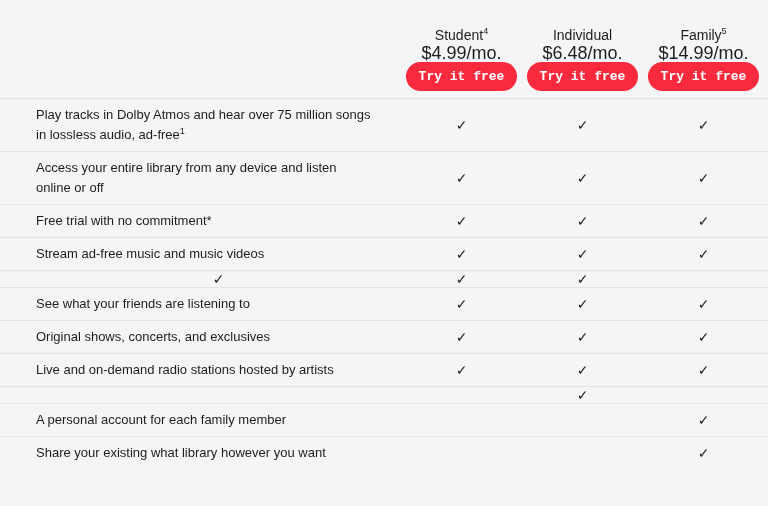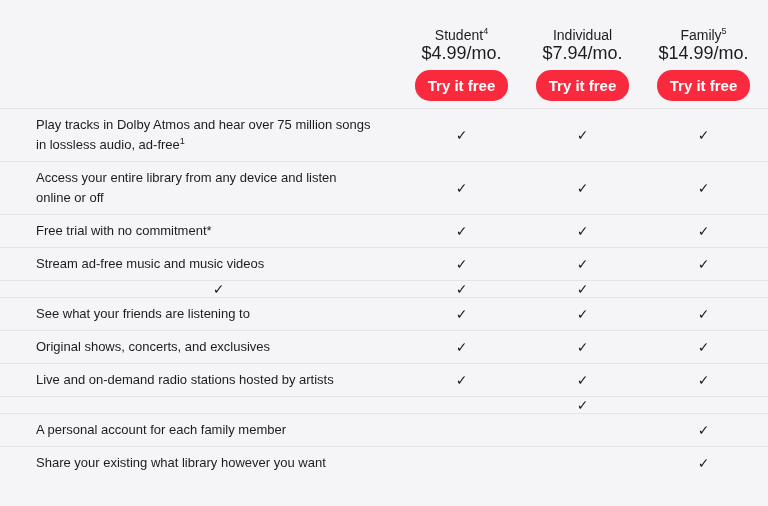--- a/index.html
+++ b/index.html
@@ -24,29 +24,29 @@
   .header{
     padding-top:26px;
     padding-bottom:7px;
     align-items:start;
   }
   .plan-col{text-align:center;}
   .plan-name{font-size:14px;line-height:18px;font-weight:400;}
   .plan-price{font-size:18px;line-height:18px;}
   sup{font-size:9px;line-height:0;}
   .cta{
-    margin-top:8px;
+    margin-top:0;
     background:var(--red);
     color:#ffffff;
     border:none;
     border-radius:15px;
     padding:7px 13px;
-    font-size:15px;
+    font-size:13px;
     font-weight:bold;
-    font-family:Liberation Sans, sans-serif;
+    font-family:Liberation Mono, monospace;
     cursor:pointer;
     display:inline-block;
   }
   .row{border-top:1px solid var(--divider);}
   .row .label{
     font-size:13px;
     line-height:20px;
     padding:6px 28px 6px 0;
   }
   .check{
@@ -56,21 +56,21 @@
   }
 </style>
 </head>
 <body>
 
 <div class="page">
   <div class="grid header">
     <div class="cell spacer"></div>
 
   <div class="plan-col"><div class="plan-name">Student<sup>4</sup></div><div class="plan-price">$4.99/mo.</div><button class="cta">Try it free</button></div>
-      <div class="plan-col"><div class="plan-name">Individual</div><div class="plan-price">$7.94/mo.</div><button class="cta">Try it free</button></div>
+      <div class="plan-col"><div class="plan-name">Individual</div><div class="plan-price">$6.48/mo.</div><button class="cta">Try it free</button></div>
       <div class="plan-col"><div class="plan-name">Family<sup>5</sup></div><div class="plan-price">$14.99/mo.</div><button class="cta">Try it free</button></div>
     </div>
   <div id="table-body">
 
   <div class="grid row">
         <div class="cell label">Play tracks in Dolby Atmos and hear over 75 million songs in lossless audio, ad-free<sup>1</sup></div>
         <div class="cell check">✓</div>
         <div class="cell check">✓</div>
         <div class="cell check">✓</div>
       </div>

